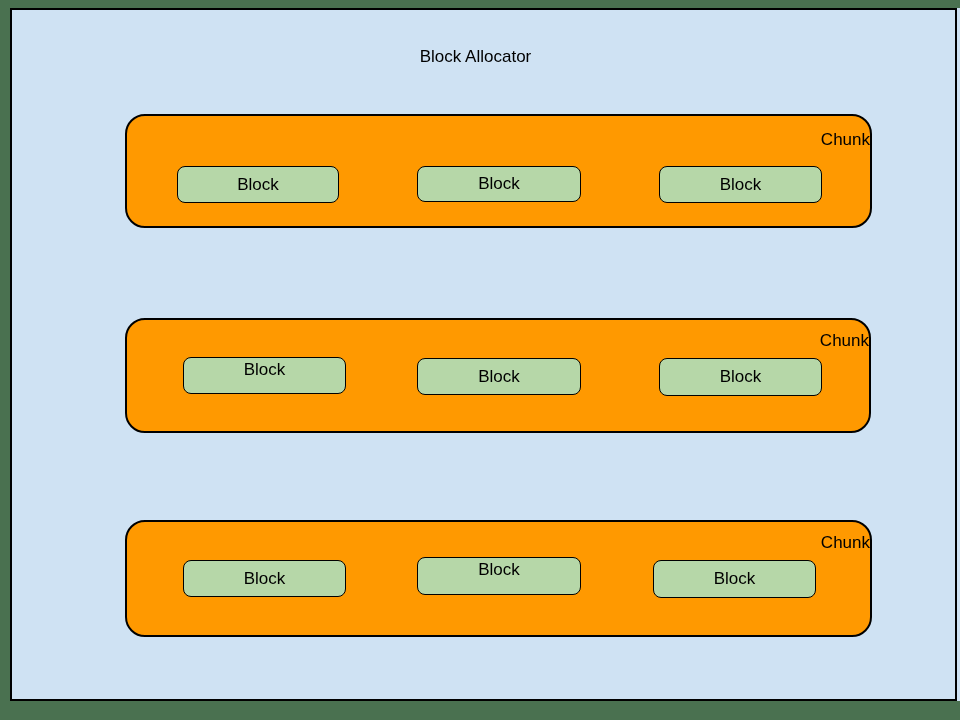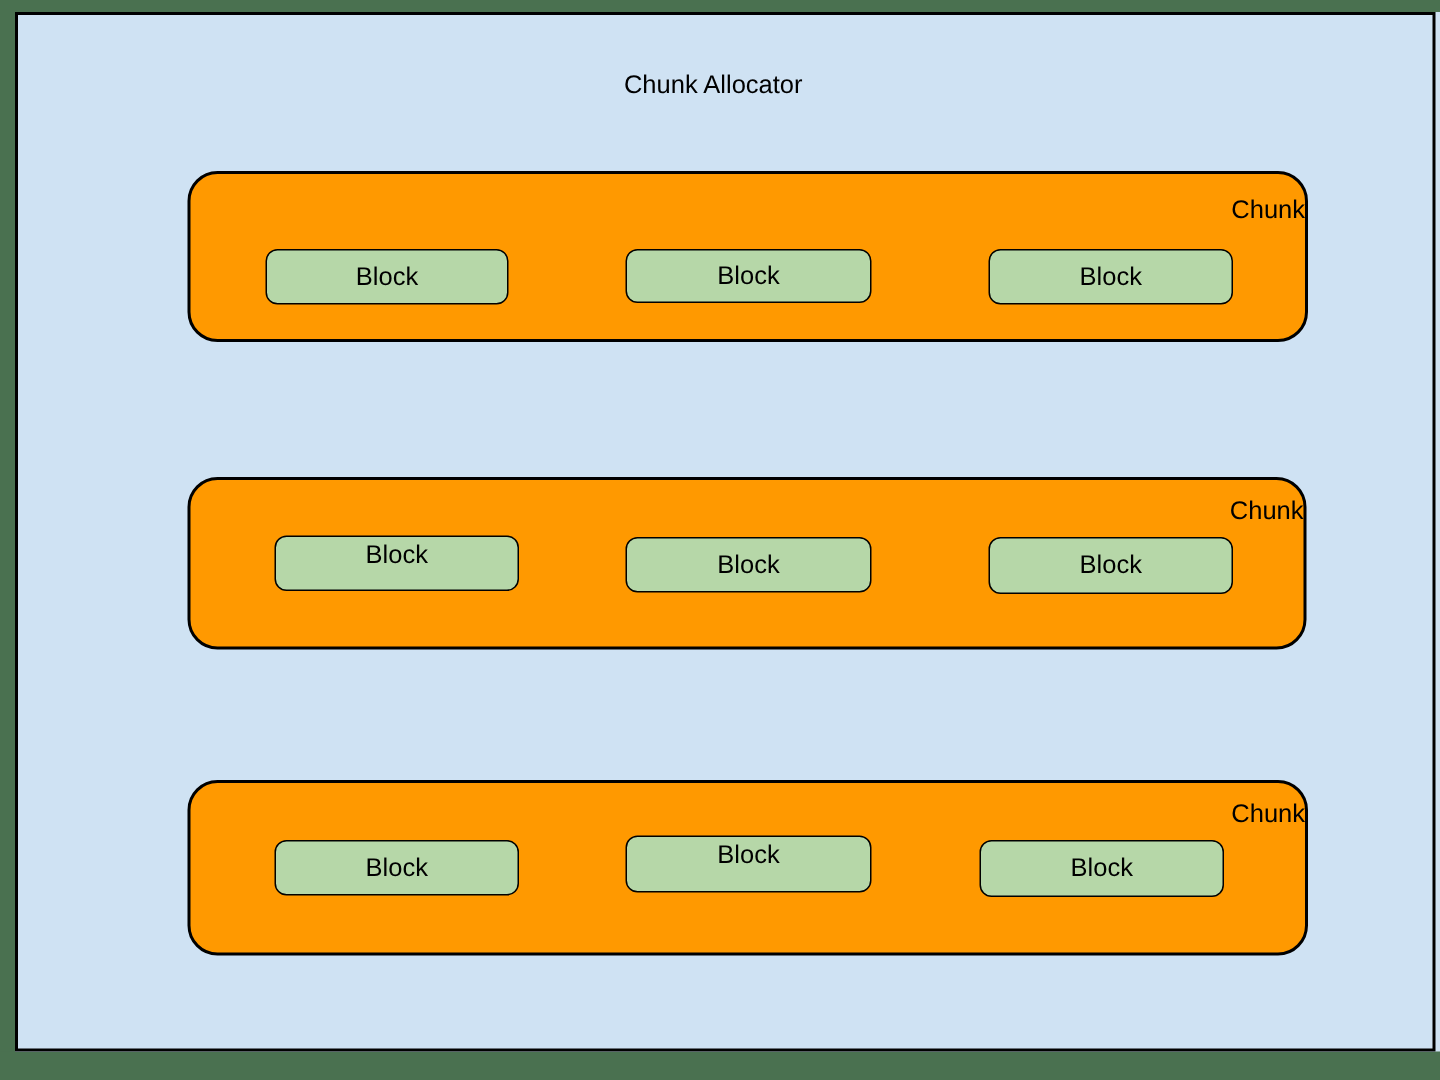--- a/index.html
+++ b/index.html
@@ -95,21 +95,21 @@
 </style>
 </head>
 <body>
 
 <div class="canvas">
   <div class="frame-band band-top"></div>
   <div class="frame-band band-left"></div>
   <div class="frame-band band-bottom"></div>
 
   <div class="page">
-    <div class="page-title">Chunk Allocator</div>
+    <div class="page-title">Block Allocator</div>
 
     <div class="chunk chunk-1">
       <div class="chunk-label">Chunk</div>
       <div class="block b1">
         <span>Block</span>
       </div>
       <div class="block b2">
         <span>Block</span>
       </div>
       <div class="block b3">

